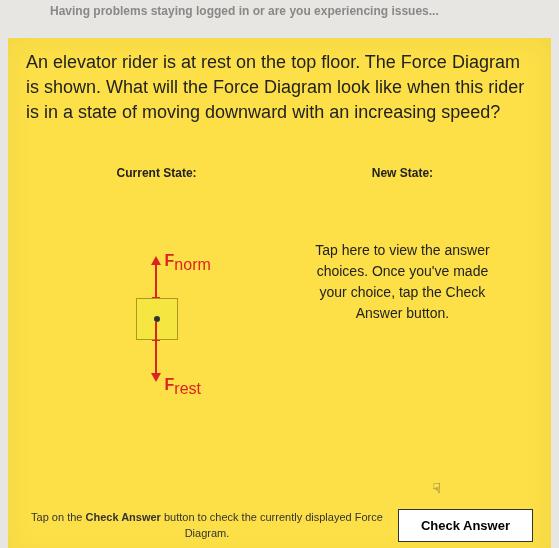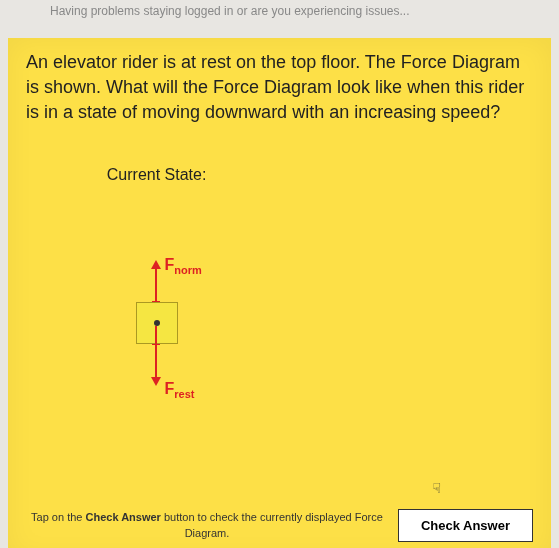--- a/index.html
+++ b/index.html
@@ -8,20 +8,21 @@
       height: 548px;
       background: #e8e6e2;
       font-family: Arial, sans-serif;
       overflow: hidden;
       position: relative;
     }
     .top-notice {
       color: #888;
       font-size: 12px;
       padding: 4px 36px 10px 50px;
+      font-weight: bold;
     }
     .content {
       background: #fde047;
       margin: 10px 8px;
       padding: 12px 18px 20px 18px;
       min-height: 520px;
       position: relative;
       box-shadow: inset 0 0 30px rgba(0,0,0,0.05);
     }
     .question {
@@ -33,22 +34,22 @@
     .states {
       display: flex;
       justify-content: space-between;
       padding: 0 30px;
     }
     .state-col {
       width: 45%;
       text-align: center;
     }
     .state-label {
-      font-weight: normal;
-      font-size: 16px;
+      font-weight: bold;
+      font-size: 12px;
       color: #222;
       margin-bottom: 60px;
     }
     .diagram {
       position: relative;
       height: 160px;
       width: 120px;
       margin: 0 auto;
     }
     .box {
@@ -120,21 +121,21 @@
       width: 8px;
       height: 1px;
       background: #d22;
     }
     .f-label {
       position: absolute;
       color: #d22;
       font-size: 16px;
       font-weight: bold;
     }
-    .f-label sub { font-size: 11px; font-weight: bold; }
+    .f-label sub { font-size: 16px; font-weight: normal; }
     .fnorm { left: 68px; top: 12px; }
     .fgrav { left: 68px; top: 136px; }
     .tap-hint {
       font-size: 14px;
       line-height: 1.5;
       color: #222;
       text-align: center;
       margin-top: 40px;
     }
     .bottom-row {
@@ -186,20 +187,25 @@
       <div class="diagram">
         <div class="arrow-up"></div>
         <div class="f-label fnorm">F<sub>norm</sub></div>
         <div class="box"></div>
         <div class="dot"></div>
         <div class="arrow-down"></div>
         <div class="f-label fgrav">F<sub>rest</sub></div>
       </div>
     </div>
 
+    <div class="state-col">
+      <div class="state-label">New State:</div>
+      <div class="tap-hint">Tap here to view the answer choices.
+Once you've made your choice, tap the Check Answer button.</div>
+    </div>
   </div>
 
   <div class="cursor-icon">☟</div>
 
   <div class="bottom-row">
     <div class="bottom-hint">
       <span>Tap on the </span><b>Check Answer</b><span> button to check the currently displayed Force Diagram.</span>
     </div>
     <button class="check-btn">Check Answer</button>
   </div>

